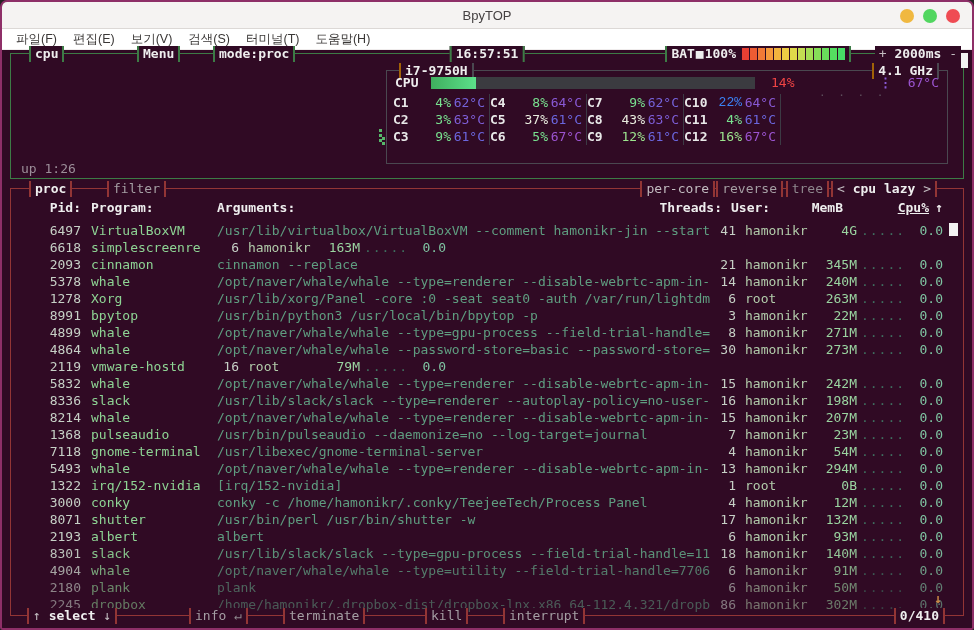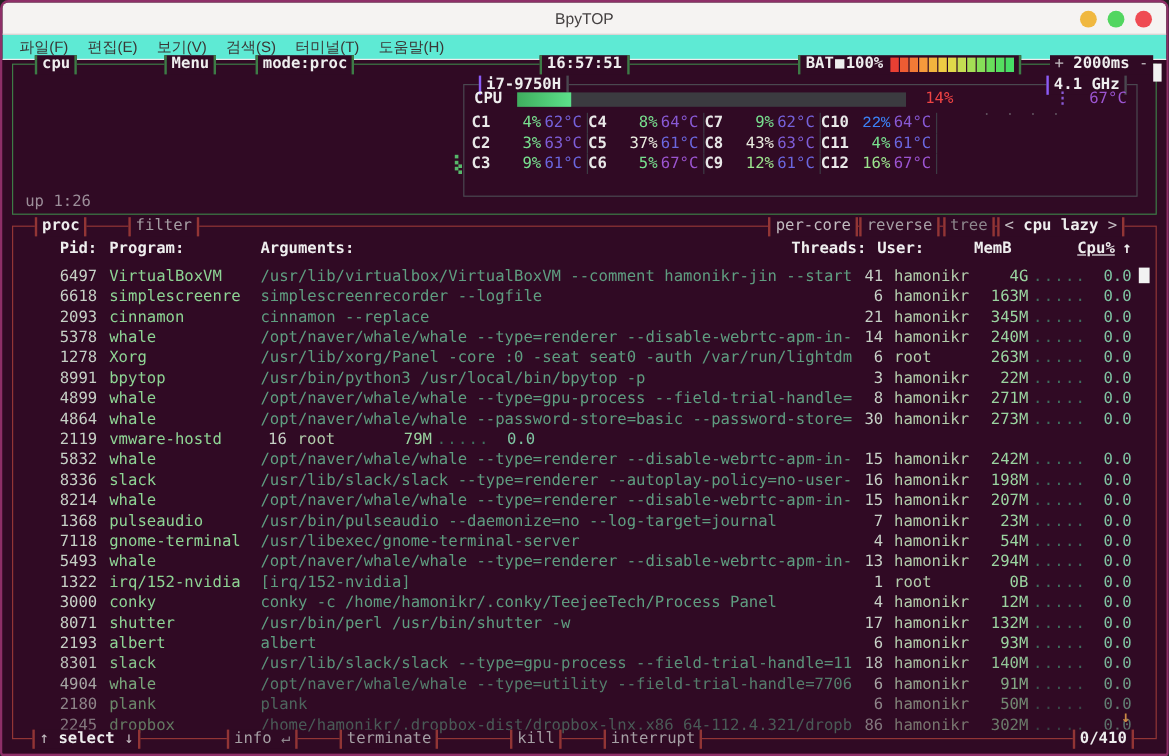--- a/index.html
+++ b/index.html
@@ -16,35 +16,35 @@
     display:flex;align-items:center;position:relative;flex:0 0 auto;
     font-family:"Liberation Sans","DejaVu Sans",sans-serif;
   }
   .title-text{position:absolute;left:0;right:0;text-align:center;color:#454142;font-size:13px;}
   .win-controls{position:absolute;right:12px;top:0;height:27px;display:flex;align-items:center;gap:9px;}
   .wbtn{width:14px;height:14px;border-radius:50%;}
   .wbtn.min{background:#f0b840;}
   .wbtn.max{background:#52d660;}
   .wbtn.close{background:#ef4b53;}
   .menubar{
-    height:21px;background:#5eead4;display:flex;align-items:center;gap:0;
+    height:21px;background:#ffffff;display:flex;align-items:center;gap:0;
     padding-left:6px;flex:0 0 auto;border-bottom:1px solid #efecec;
     font-family:"Liberation Sans","DejaVu Sans",sans-serif;
   }
   .menu-item{font-size:12.5px;color:#3a3736;padding:2px 8px;cursor:default;}
   
   .terminal{position:relative;flex:1 1 auto;background:#300a24;color:#cccccc;font-size:13px;line-height:17px;}
   .bold{font-weight:bold;}
   
   .btab{position:absolute;height:16px;line-height:15px;background:#300a24;padding:0 4px;white-space:nowrap;}
   .btab.top{top:-8px;}
   .btab.bot{bottom:-9px;}
   .cpu-stub{border-left:2px solid #3d7b46;border-right:2px solid #3d7b46;}
   .proc-stub{border-left:2px solid #923535;border-right:2px solid #923535;}
-  .inner-stub{border-left:2px solid #8b5cf6;border-right:2px solid #4a4850;}
+  .inner-stub{border-left:2px solid #a16207;border-right:2px solid #4a4850;}
   
   .cpu-box{position:absolute;left:8px;right:8px;top:3px;height:126px;border:1px solid #3d7b46;}
   .uptime{position:absolute;left:10px;bottom:1px;color:#9c8e99;}
   .cpu-inner{position:absolute;left:375px;top:16px;width:562px;height:94px;border:1px solid #4a4850;}
   .cpu-line{position:absolute;left:0;right:0;top:3px;height:17px;}
   .cpu-label{position:absolute;left:8px;color:#eeeeee;font-weight:bold;}
   .cpu-bar{position:absolute;left:44px;top:3px;width:324px;height:12px;background:#3b3b40;}
   .cpu-bar-fill{height:100%;background:linear-gradient(to right,#3fae5e,#5ce08a);}
   .cpu-pct{position:absolute;left:384px;color:#ef4444;}
   .cpu-mini-dots{position:absolute;left:432px;top:10px;color:#5e4f5c;letter-spacing:3px;font-size:11px;}
@@ -286,21 +286,20 @@
     <span class="c-thr">41</span>
     <span class="c-user">hamonikr</span>
     <span class="c-mem">4G</span>
     <span class="c-graph">.....</span>
     <span class="c-cpu">0.0</span>
   </div>
 
   <div class="prow">
     <span class="c-pid">6618</span>
     <span class="c-prog">simplescreenre</span>
-    <span class="c-args">simplescreenrecorder --logfile</span>
     <span class="c-thr">6</span>
     <span class="c-user">hamonikr</span>
     <span class="c-mem">163M</span>
     <span class="c-graph">.....</span>
     <span class="c-cpu">0.0</span>
   </div>
 
   <div class="prow">
     <span class="c-pid">2093</span>
     <span class="c-prog">cinnamon</span>

